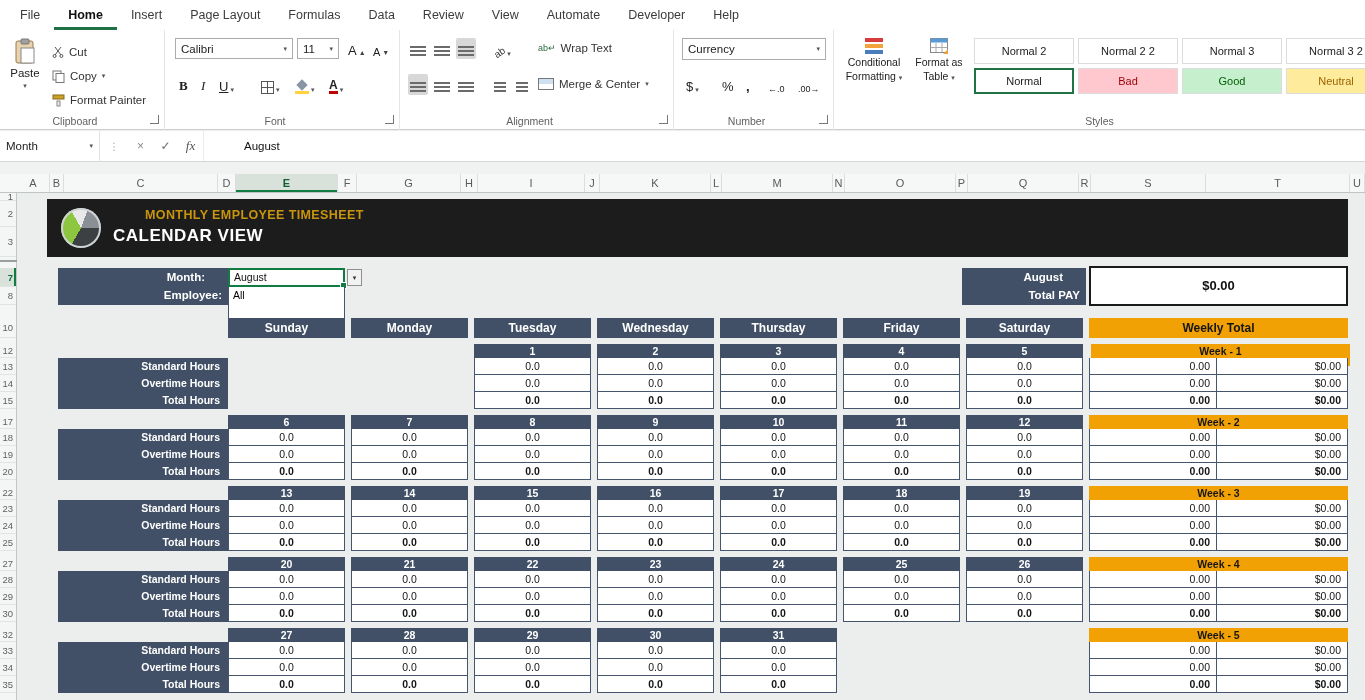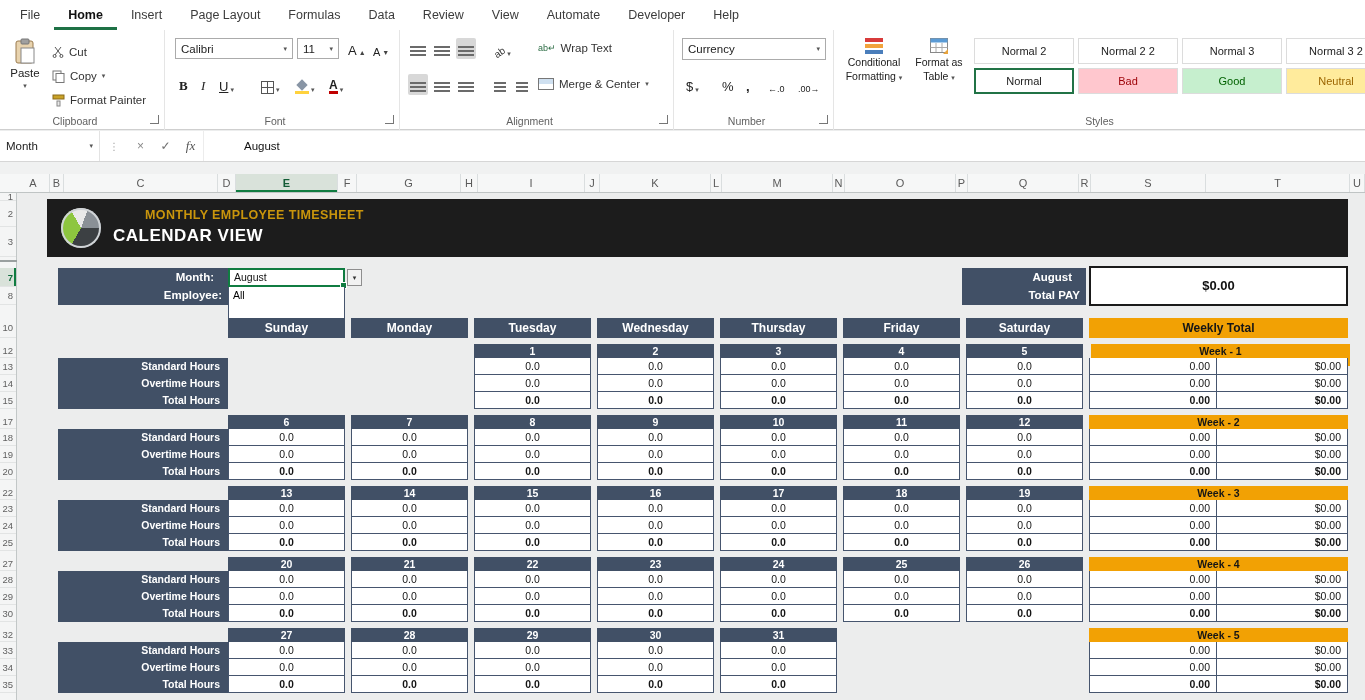--- a/index.html
+++ b/index.html
@@ -77,21 +77,21 @@
   .whdr{font-size:10.5px;line-height:14px;}
   .ohdr{font-size:12px;line-height:20px;}
   .vcell{position:absolute;background:#fff;border:1px solid #46556e;border-top:0;font-size:10.5px;color:#141414;text-align:center;line-height:16px;}
   .vcell.num{text-align:right;padding-right:6px;}
   .vcell.b{font-weight:700;}
   .vcell.nl{border-left:0;}
   .lblblock{position:absolute;background:var(--navy);}
   .lbl{height:17px;line-height:17px;text-align:right;padding-right:8px;font-size:10.5px;font-weight:600;color:#fff;}
   .lbl.b{font-weight:700;}
   .mblock{position:absolute;left:58px;top:268px;width:170px;height:37px;background:var(--navy);}
-  .mline{height:19px;line-height:19px;text-align:right;padding-right:14px;color:#fff;font-weight:700;font-size:11.5px;}
+  .mline{height:19px;line-height:19px;text-align:right;padding-right:23px;color:#fff;font-weight:700;font-size:11.5px;}
   .mline2{height:18px;line-height:17px;text-align:right;padding-right:6px;color:#fff;font-weight:700;font-size:11.5px;}
   .augcell{position:absolute;left:228px;top:268px;width:117px;height:19px;background:#fff;border:2px solid var(--green);font-size:10.5px;line-height:14px;padding-left:4px;color:#111;}
   .augcell::after{content:"";position:absolute;right:-4px;bottom:-4px;width:5px;height:5px;background:var(--green);border:1px solid #fff;}
   .ddbtn{position:absolute;left:347px;top:269px;width:15px;height:17px;background:#f2f2f2;border:1px solid #8e8e8e;font-size:7px;color:#333;text-align:center;line-height:15px;}
   .allcell{position:absolute;left:228px;top:287px;width:117px;height:35px;background:#fff;border:1px solid #46556e;border-top:0;font-size:10.5px;line-height:16px;padding-left:4px;}
   .payl{position:absolute;left:962px;top:268px;width:124px;height:37px;background:var(--navy);}
   .paybox{position:absolute;left:1089px;top:266px;width:259px;height:40px;background:#fff;border:2px solid #1a1a1a;font-weight:700;font-size:13px;text-align:center;line-height:36px;color:#111;}
 </style>
 </head>
 <body>

